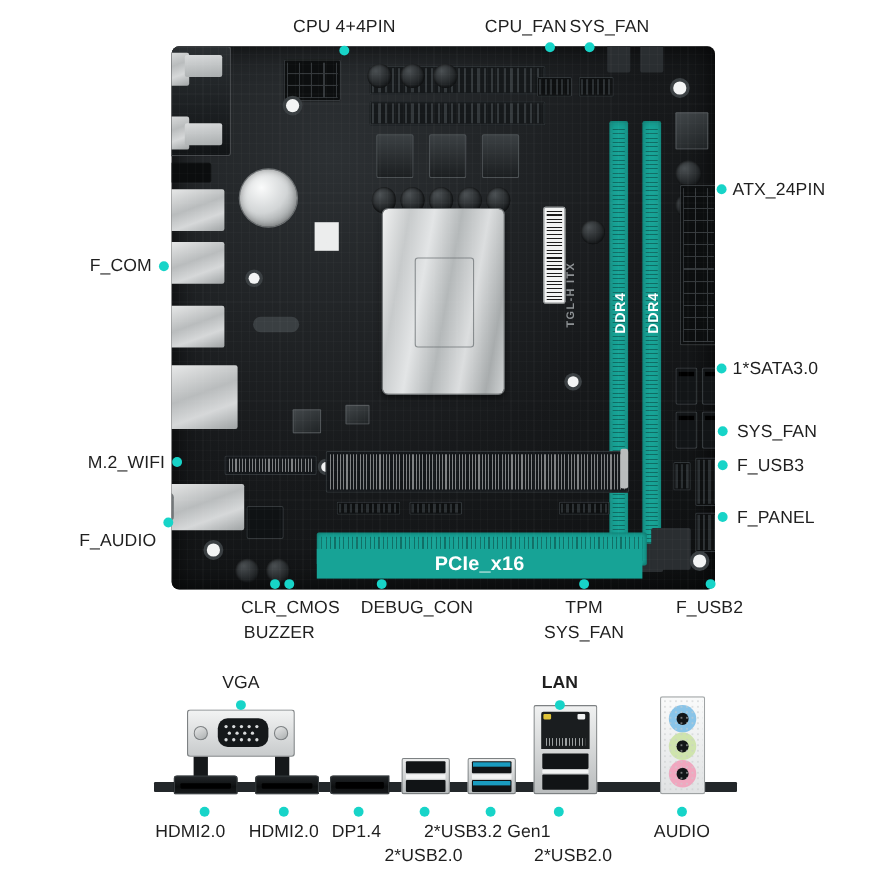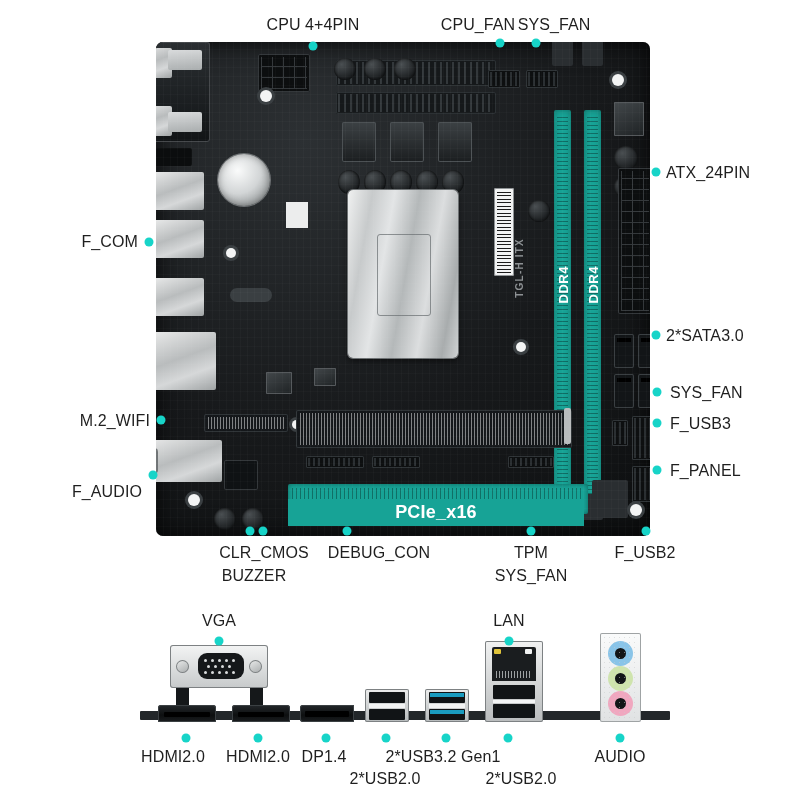--- a/index.html
+++ b/index.html
@@ -286,21 +286,21 @@
 
   <div class="lbl r" style="left:150px;top:412px;">M.2_WIFI</div>
   <div class="dot" style="left:161px;top:420px;"></div>
 
   <div class="lbl r" style="left:142px;top:483px;">F_AUDIO</div>
   <div class="dot" style="left:153px;top:475px;"></div>
 
   <div class="lbl" style="left:666px;top:164px;">ATX_24PIN</div>
   <div class="dot" style="left:656px;top:172px;"></div>
 
-  <div class="lbl" style="left:666px;top:327px;">2*SATA3.0</div>
+  <div class="lbl" style="left:666px;top:327px;">1*SATA3.0</div>
   <div class="dot" style="left:656px;top:335px;"></div>
 
   <div class="lbl" style="left:670px;top:384px;">SYS_FAN</div>
   <div class="dot" style="left:657px;top:392px;"></div>
 
   <div class="lbl" style="left:670px;top:415px;">F_USB3</div>
   <div class="dot" style="left:657px;top:423px;"></div>
 
   <div class="lbl" style="left:670px;top:462px;">F_PANEL</div>
   <div class="dot" style="left:657px;top:470px;"></div>
@@ -379,21 +379,21 @@
     <div class="jack" style="left:8px;top:33px;width:25px;height:25px;background:#cfe4ad;">
         <i></i>
       </div>
     <div class="jack" style="left:8px;top:58px;width:25px;height:25px;background:#f0a7bf;">
         <i></i>
       </div>
   </div>
 
   <div class="lbl c" style="left:219px;top:612px;">VGA</div>
   <div class="dot" style="left:219px;top:641px;"></div>
-  <div class="lbl c" style="left:509px;top:612px;">LAN</div>
+  <div class="lbl c" style="left:509px;top:612px;font-weight:bold;">LAN</div>
   <div class="dot" style="left:509px;top:641px;"></div>
 
   <div class="lbl c" style="left:173px;top:748px;">HDMI2.0</div>
   <div class="dot" style="left:186px;top:738px;"></div>
 
   <div class="lbl c" style="left:258px;top:748px;">HDMI2.0</div>
   <div class="dot" style="left:258px;top:738px;"></div>
 
   <div class="lbl c" style="left:324px;top:748px;">DP1.4</div>
   <div class="dot" style="left:326px;top:738px;"></div>

